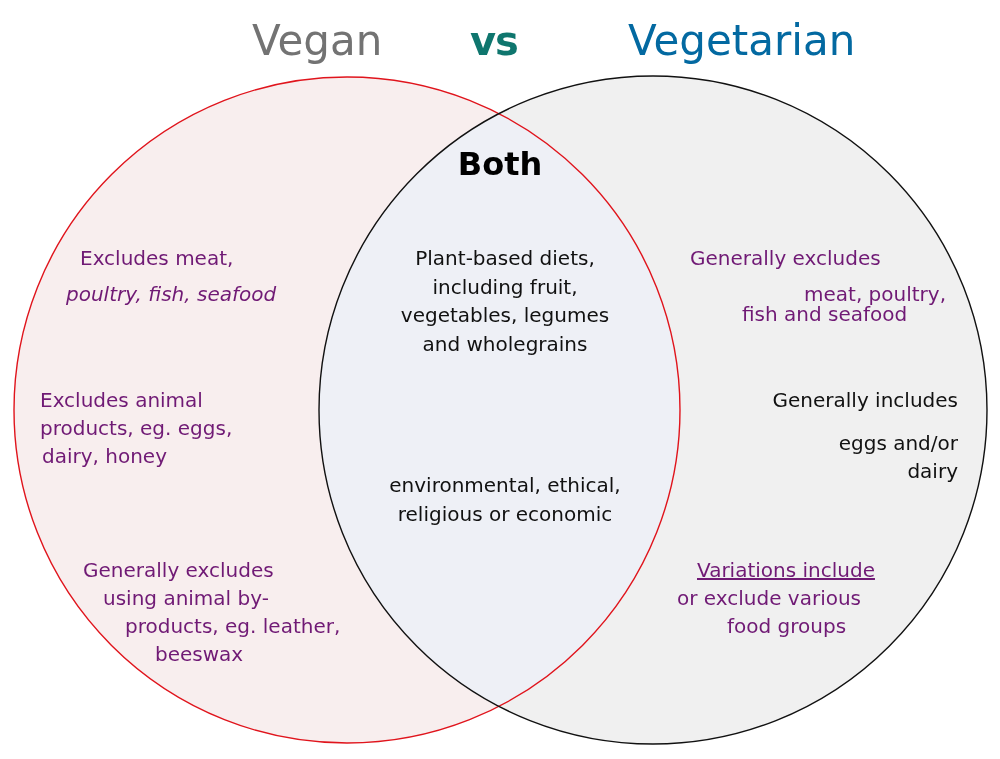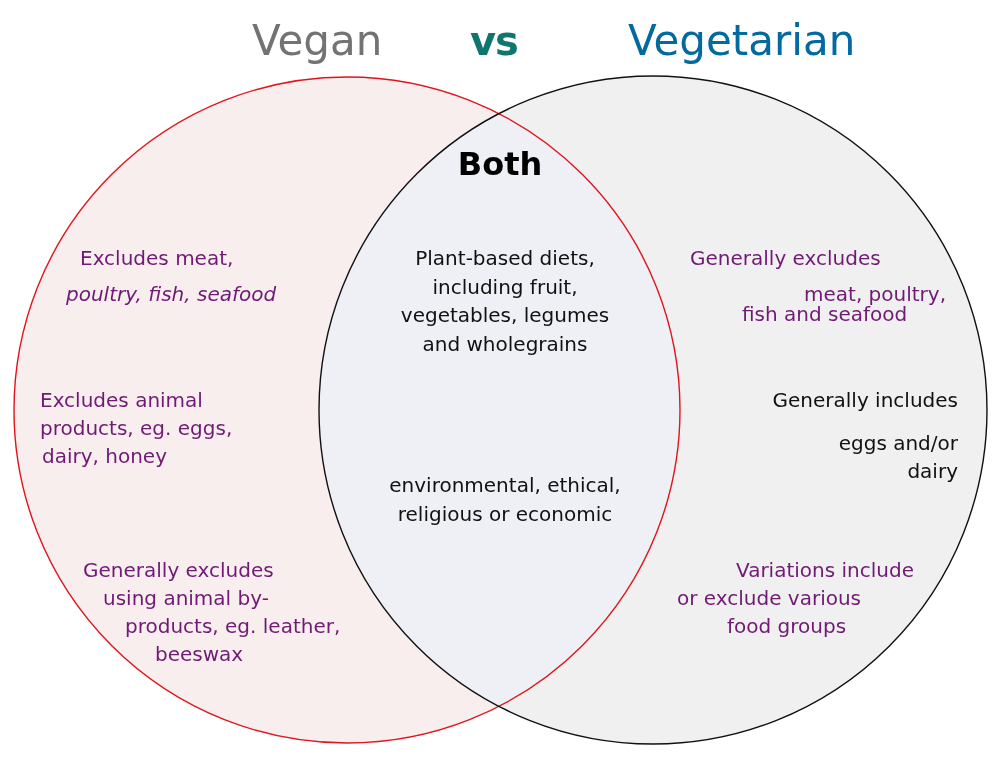--- a/index.html
+++ b/index.html
@@ -72,16 +72,16 @@
   <div class="line" style="left:742px; top:300px;">fish and seafood</div>
 </div>
 
 <div style="position:absolute; right:42px; top:386px; text-align:right;">
   <div style="font-size:20px; line-height:28.5px; white-space:nowrap;">Generally includes</div>
   <div style="font-size:20px; line-height:28.5px; white-space:nowrap;margin-top:14px;">eggs and/or</div>
   <div style="font-size:20px; line-height:28.5px; white-space:nowrap;">dairy</div>
 </div>
 
 <div>
-  <div class="line" style="left:736px; top:556px;">Variations include</div>
+  <div class="line" style="left:697px; top:556px;text-decoration:underline;">Variations include</div>
   <div class="line" style="left:677px; top:584px;">or exclude various</div>
   <div class="line" style="left:727px; top:612px;">food groups</div>
 </div>
 
 </body></html>

